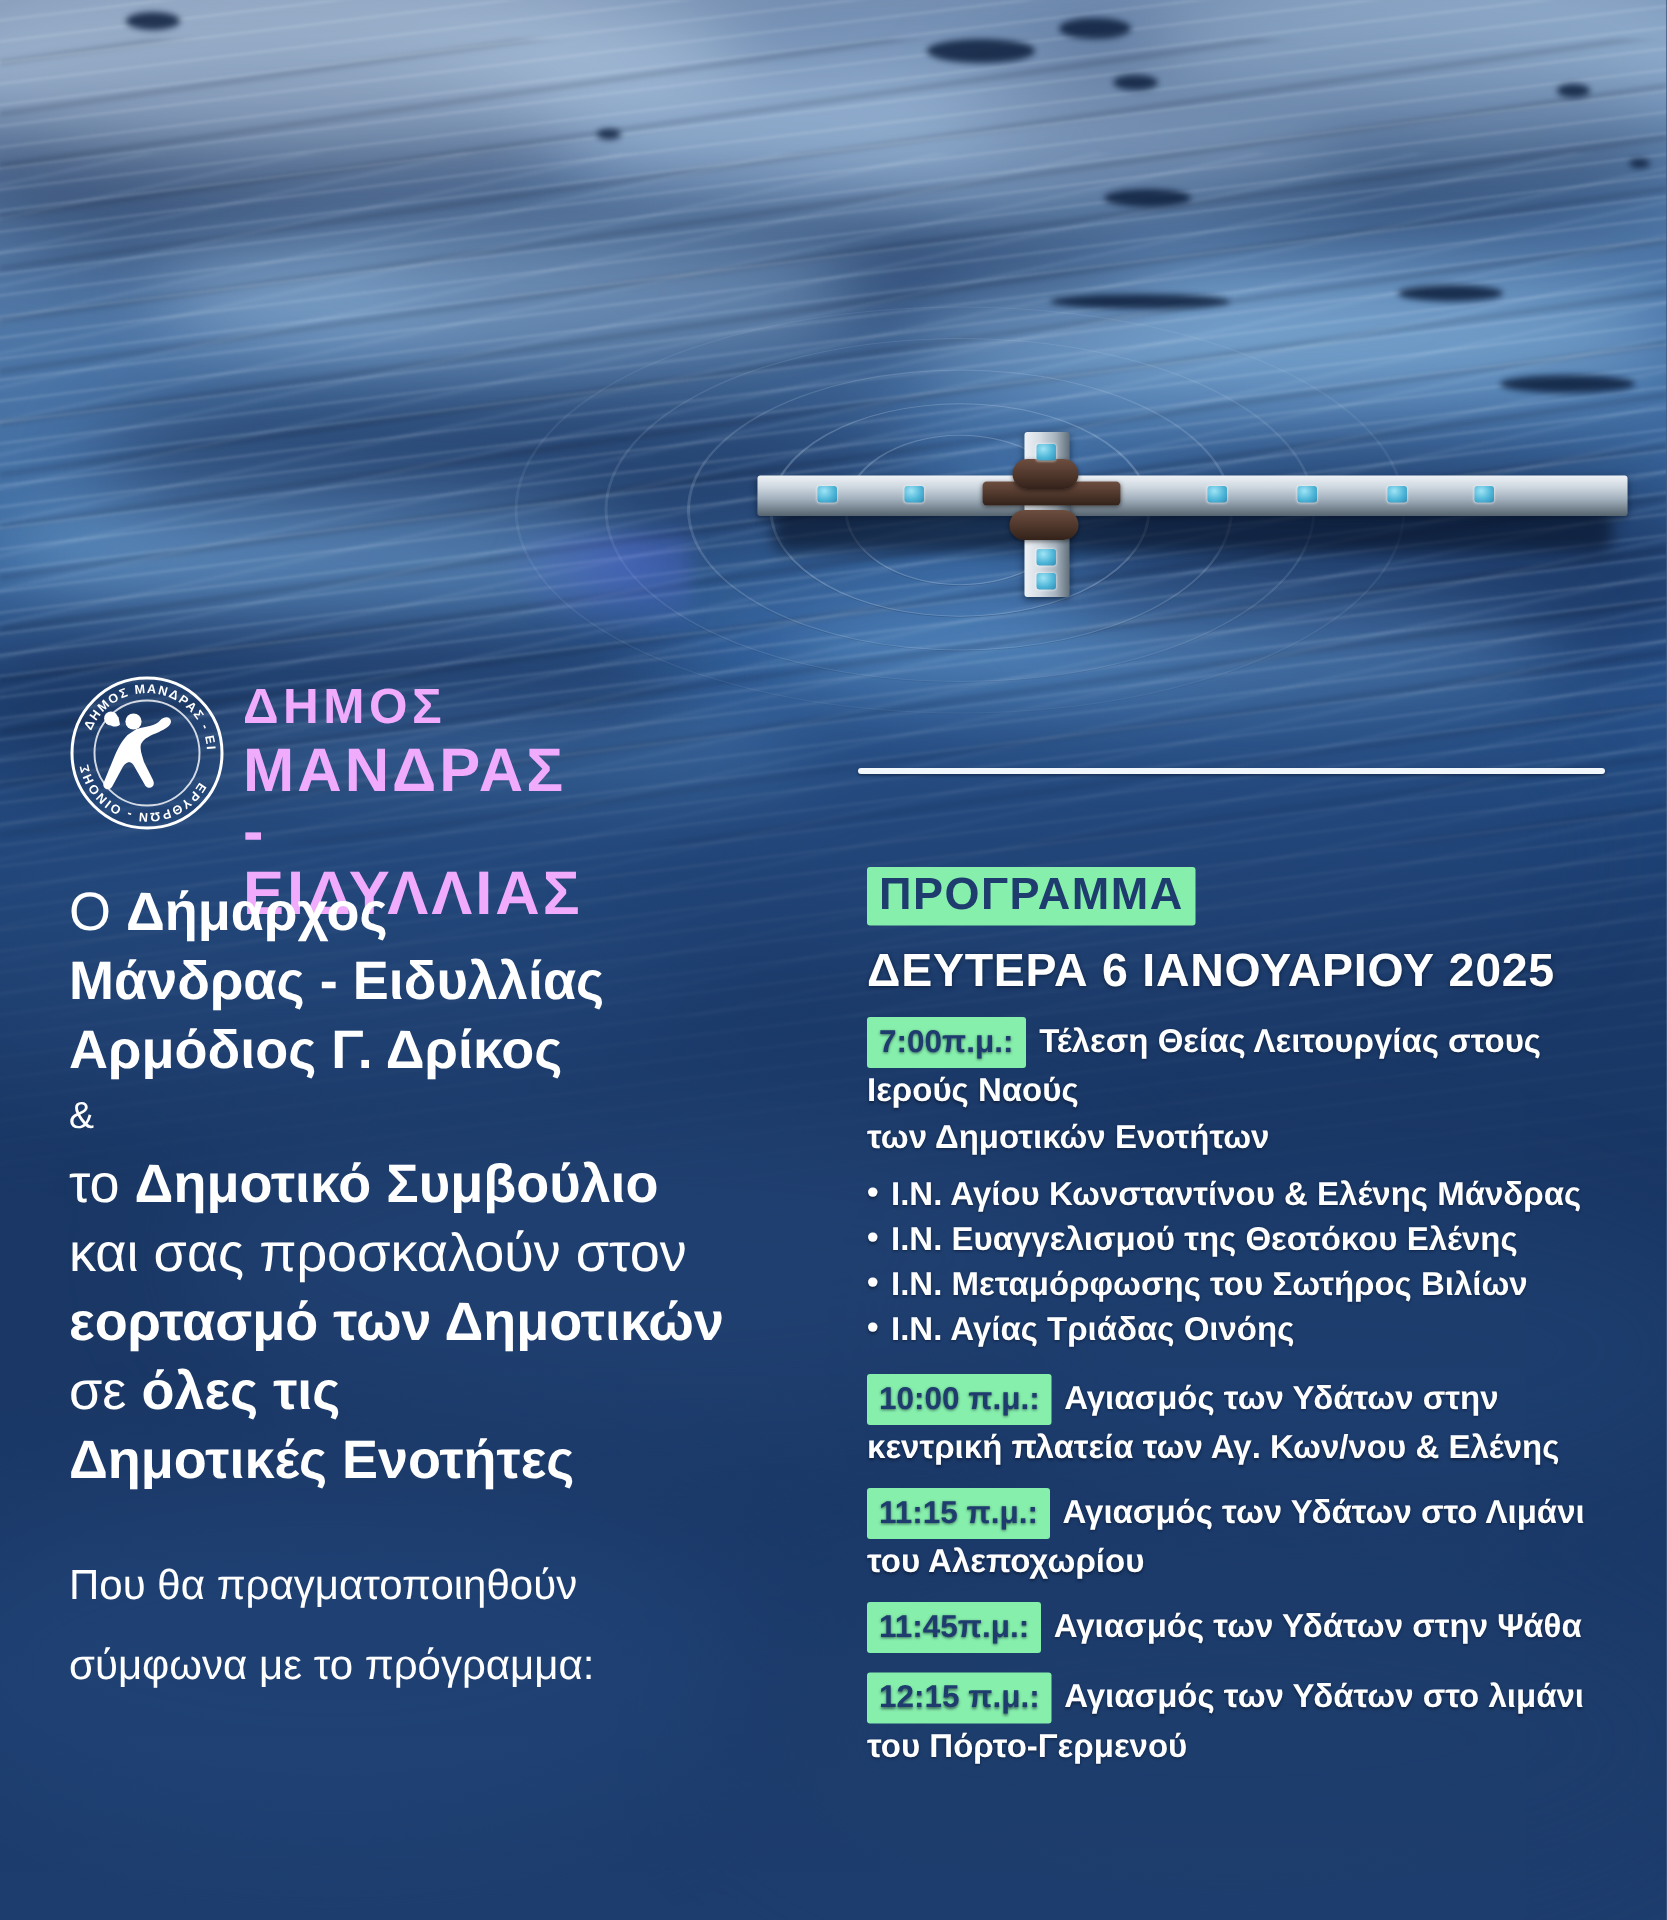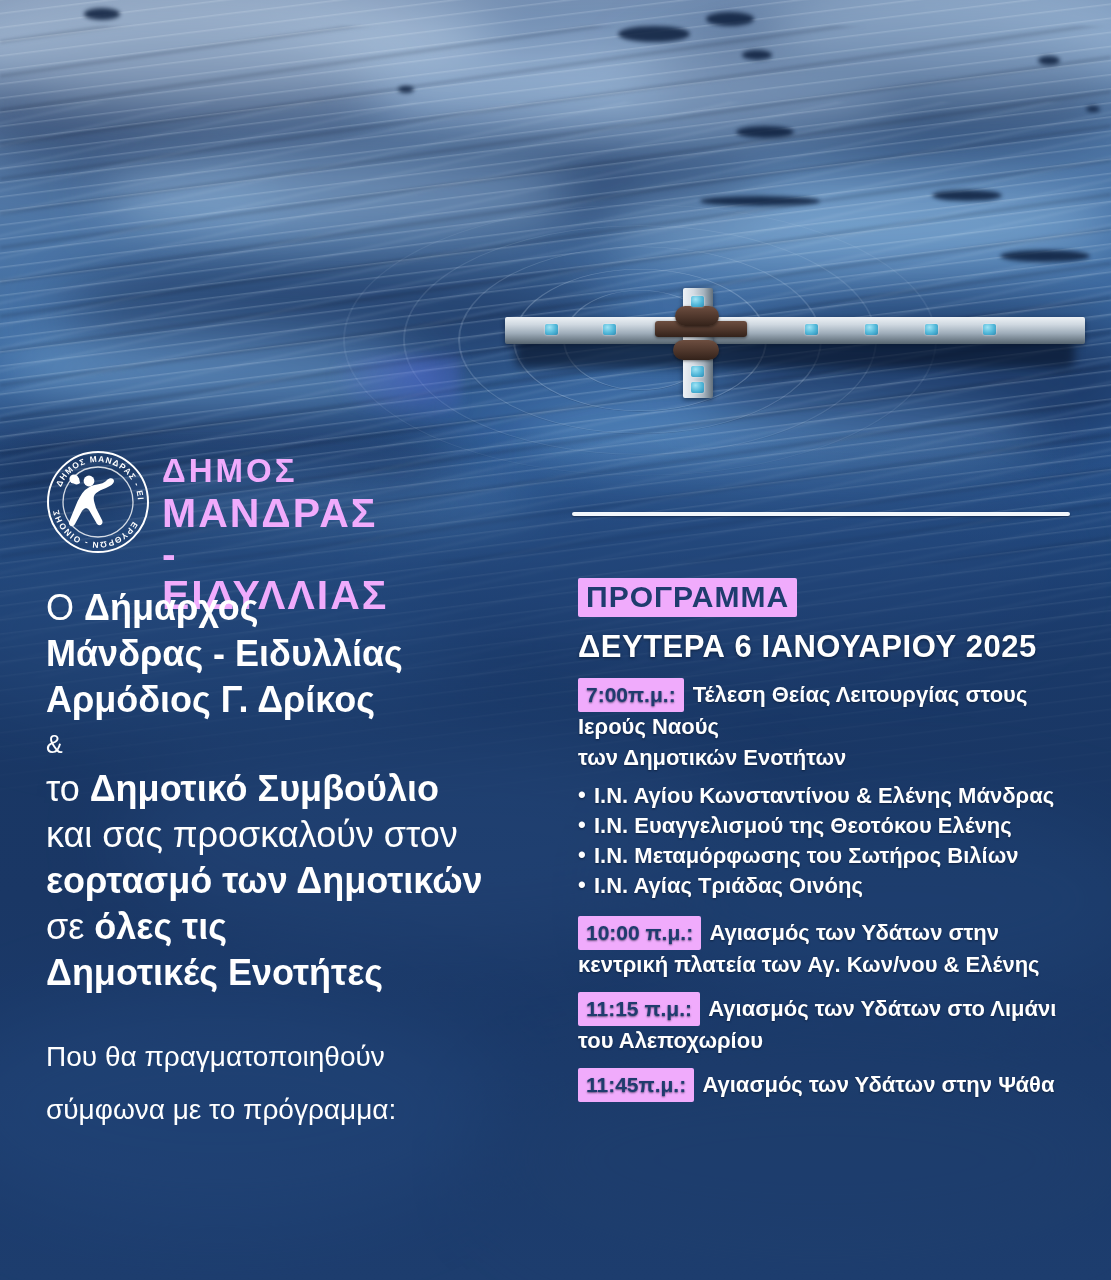--- a/index.html
+++ b/index.html
@@ -153,21 +153,21 @@
   .left-col{position:absolute;left:46px;top:586px;width:500px;color:#fff;}
   .left-col p{margin:0 0 3px 0;font-size:36px;line-height:43px;font-weight:400;}
   .left-col p b{font-weight:700;}
   .left-col .amp{font-size:25px;line-height:40px;}
   .left-col .closing{margin-top:38px;}
   .left-col .closing p{font-size:28px;line-height:50px;font-weight:400;}
 
   
   .right-col{position:absolute;left:578px;top:578px;width:500px;color:#fff;}
   .hl{
-    display:inline-block;background:#f0abfc;color:#1f3c6e;
+    display:inline-block;background:#86efac;color:#1f3c6e;
     font-weight:700;padding:2px 8px 3px 8px;border-radius:2px;
   }
   .prog-title{font-size:30px;letter-spacing:1px;line-height:34px;}
   .prog-date{
     margin-top:12px;font-size:31px;font-weight:700;letter-spacing:.5px;
     color:#fff;line-height:36px;text-shadow:0 1px 3px rgba(6,18,40,.7);
   }
   .entry{margin-top:13px;font-size:22px;line-height:29px;font-weight:700;
          text-shadow:0 1px 2px rgba(6,18,40,.6);}
   .entry .time{font-size:21px;margin-right:3px;}
@@ -343,16 +343,20 @@
       <div class="entry">
         <span class="hl time">11:15 π.μ.:</span>
         <span>Αγιασμός των Υδάτων στο Λιμάνι του Αλεποχωρίου</span>
       </div>
 
       <div class="entry">
         <span class="hl time">11:45π.μ.:</span>
         <span>Αγιασμός των Υδάτων στην Ψάθα</span>
       </div>
 
+      <div class="entry">
+        <span class="hl time">12:15 π.μ.:</span>
+        <span>Αγιασμός των Υδάτων στο λιμάνι του Πόρτο-Γερμενού</span>
+      </div>
     </div>
 
   </div>
 </div>
 
 </body></html>

